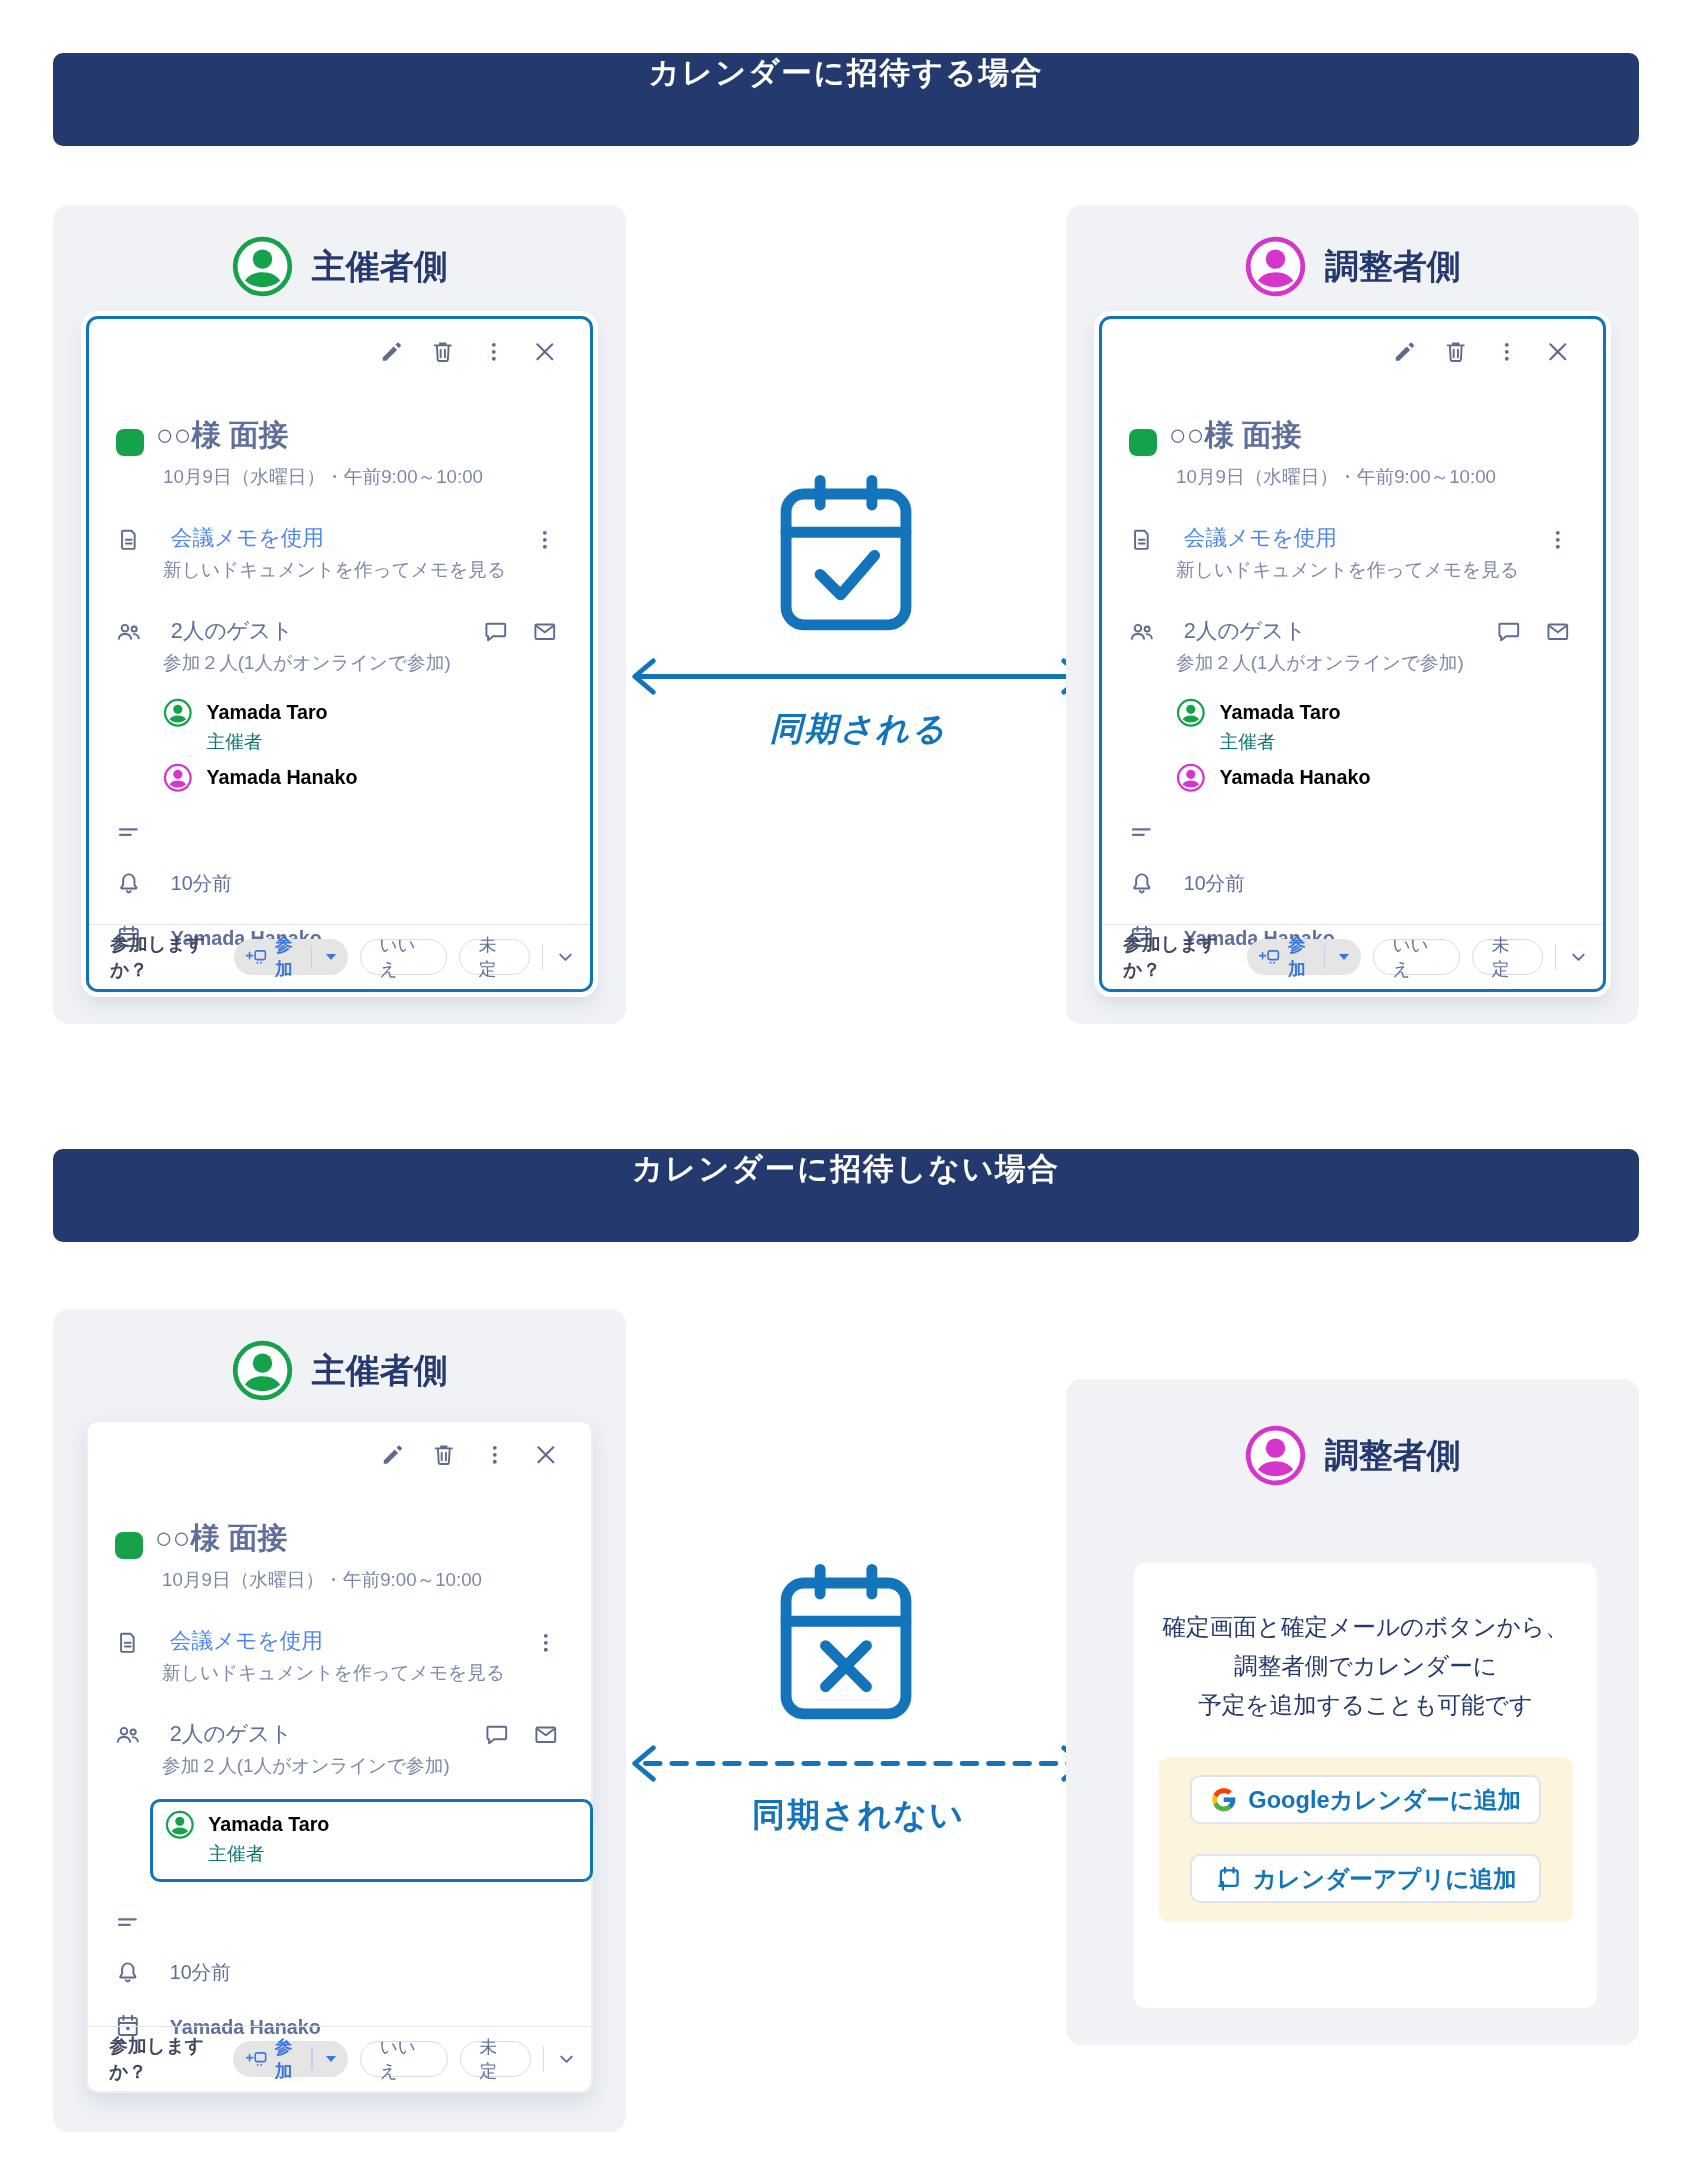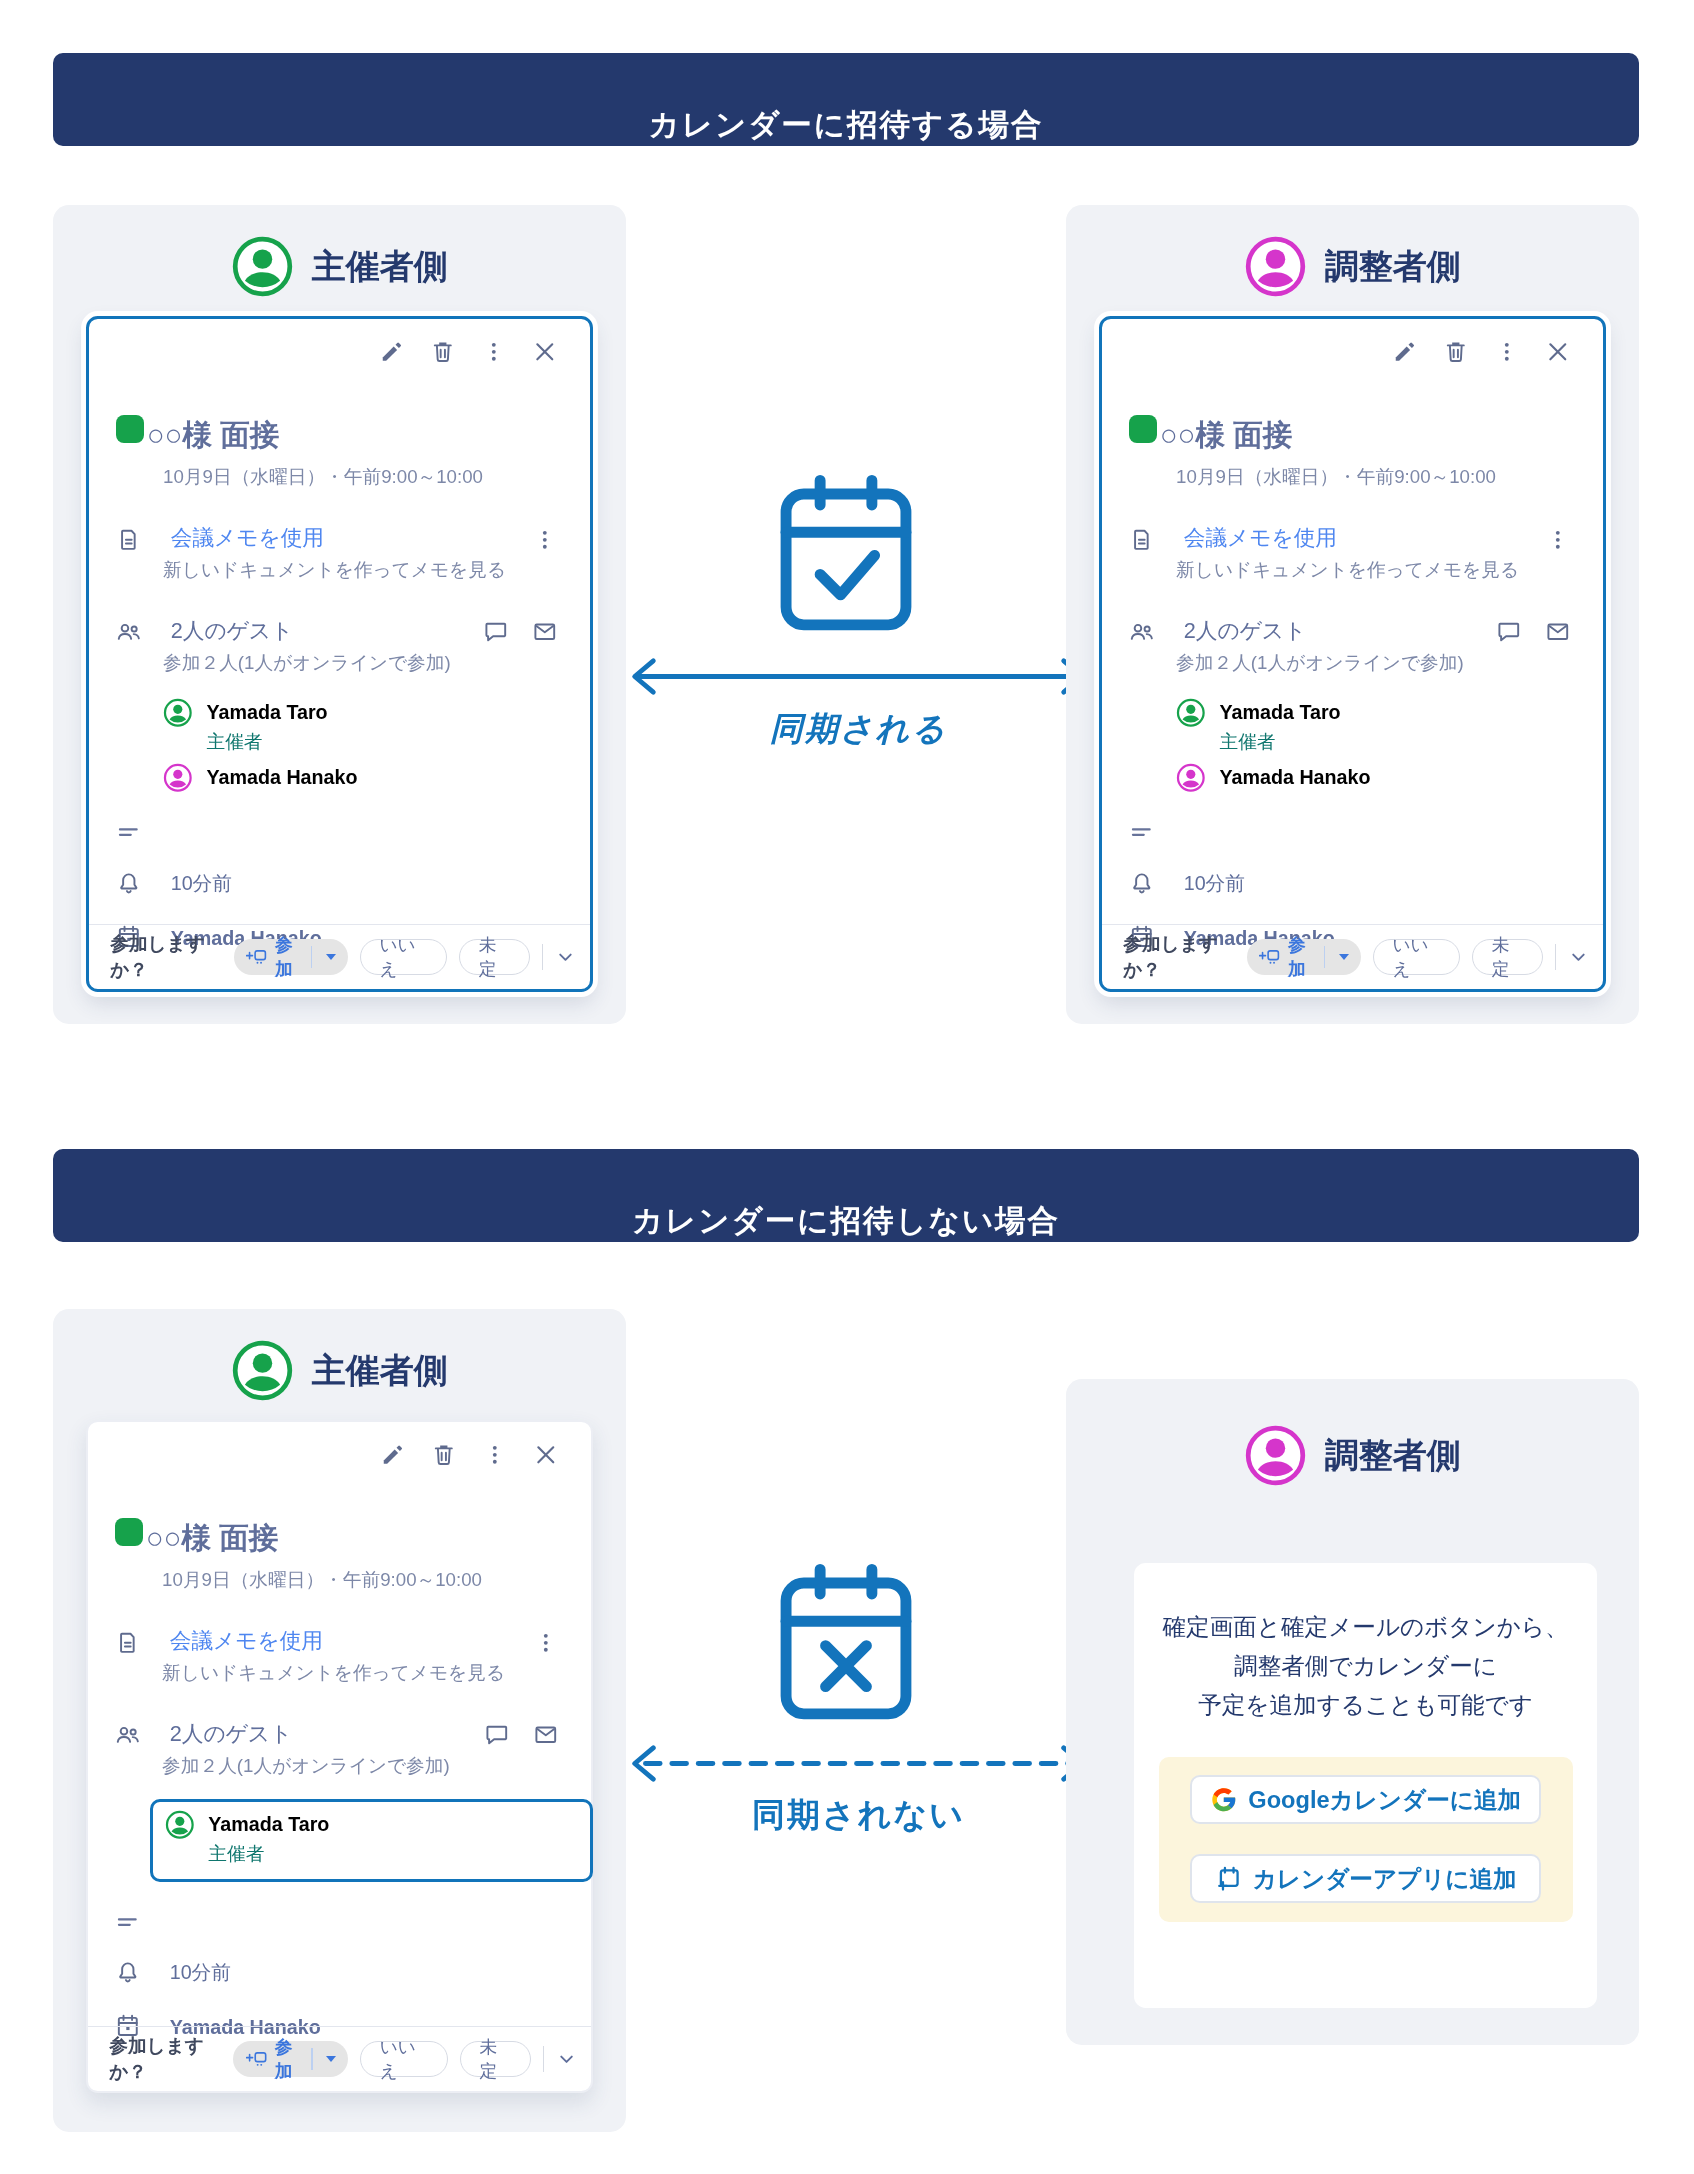--- a/index.html
+++ b/index.html
@@ -1,37 +1,37 @@
 <!DOCTYPE html>
 <html><head>
 <meta charset="utf-8">
 <style>
   * { margin:0; padding:0; box-sizing:border-box; }
   body { background:#fff; font-family:"Liberation Sans","DejaVu Sans",sans-serif; }
   .stage { position:relative; width:1694px; height:2174px; background:#fff; overflow:hidden; }
 
   
   .band { position:absolute; left:53px; width:1586px; height:93px; background:#24396d; border-radius:9.9px;
-          display:flex; align-items:flex-end; justify-content:center; color:#fff; font-size:30.5px; font-weight:bold; letter-spacing:2px; }
+          display:flex; align-items:flex-start; justify-content:center; color:#fff; font-size:30.5px; font-weight:bold; letter-spacing:2px; }
 
   
   .card { position:absolute; width:573px; background:#f0f2f6; border-radius:15.8px; }
   .card-header { display:flex; align-items:center; justify-content:center; gap:17.7px; padding-top:30px; }
   .card-title { font-size:34px; font-weight:600; color:#24396d; }
   .avatar-lg { width:63px; height:63px; display:block; }
 
   
   .popup { position:absolute; width:507px; height:676px; background:#fff; border-radius:11.8px; }
   .popup.sync  { border:3.9px solid #1174ba; box-shadow:0 0 0 4.9px #fff, 0 9.9px 21.7px rgba(44,62,106,.16); }
   .popup.plain { border:2px solid #eceef4; box-shadow:0 9.9px 21.7px rgba(44,62,106,.12); }
   .p-inner { padding:19.7px 25.6px 0 27.6px; }
   .p-toolbar { display:flex; justify-content:flex-end; gap:25.6px; padding-right:5.9px; }
   .picon { width:25.6px; height:25.6px; color:#5f6b8e; display:inline-block; }
   .picon svg { width:100%; height:100%; display:block; }
-  .p-titlerow { display:flex; align-items:flex-start; gap:3px; margin-top:51px; }
+  .p-titlerow { display:flex; align-items:flex-end; gap:12px; margin-top:51px; }
   .color-chip { width:27.6px; height:27.6px; border-radius:7.9px; background:#16a24b; flex:0 0 auto; }
   .p-title { font-size:29.6px; font-weight:bold; color:#5f6e9b; }
   .p-date { margin:7.9px 0 0 47px; font-size:18.7px; color:#7d88a8; }
   .p-row { display:flex; align-items:flex-end; gap:29px; margin-top:33px; }
   .p-row.small { margin-top:27.6px; }
   .row-icon { flex:0 0 auto; }
   .p-link { font-size:21.7px; color:#4e86f0; }
   .p-label { font-size:21.7px; color:#5f6e9b; }
   .p-sub { margin:4.9px 0 0 47px; font-size:18.7px; color:#7d88a8; }
   .right-icons { margin-left:auto; display:flex; gap:23.6px; padding-right:5.9px; }

